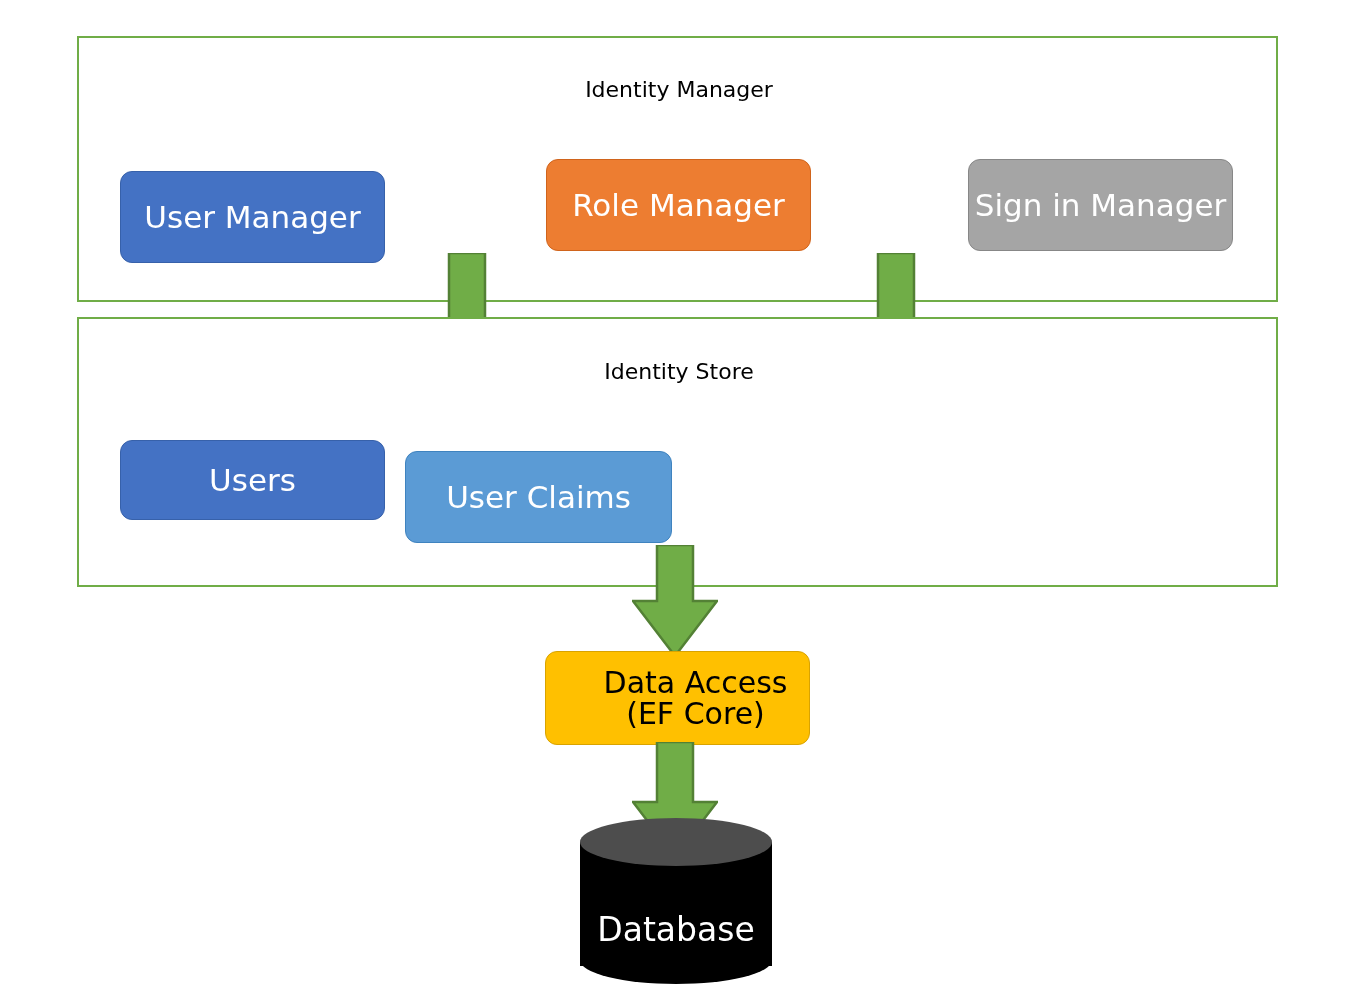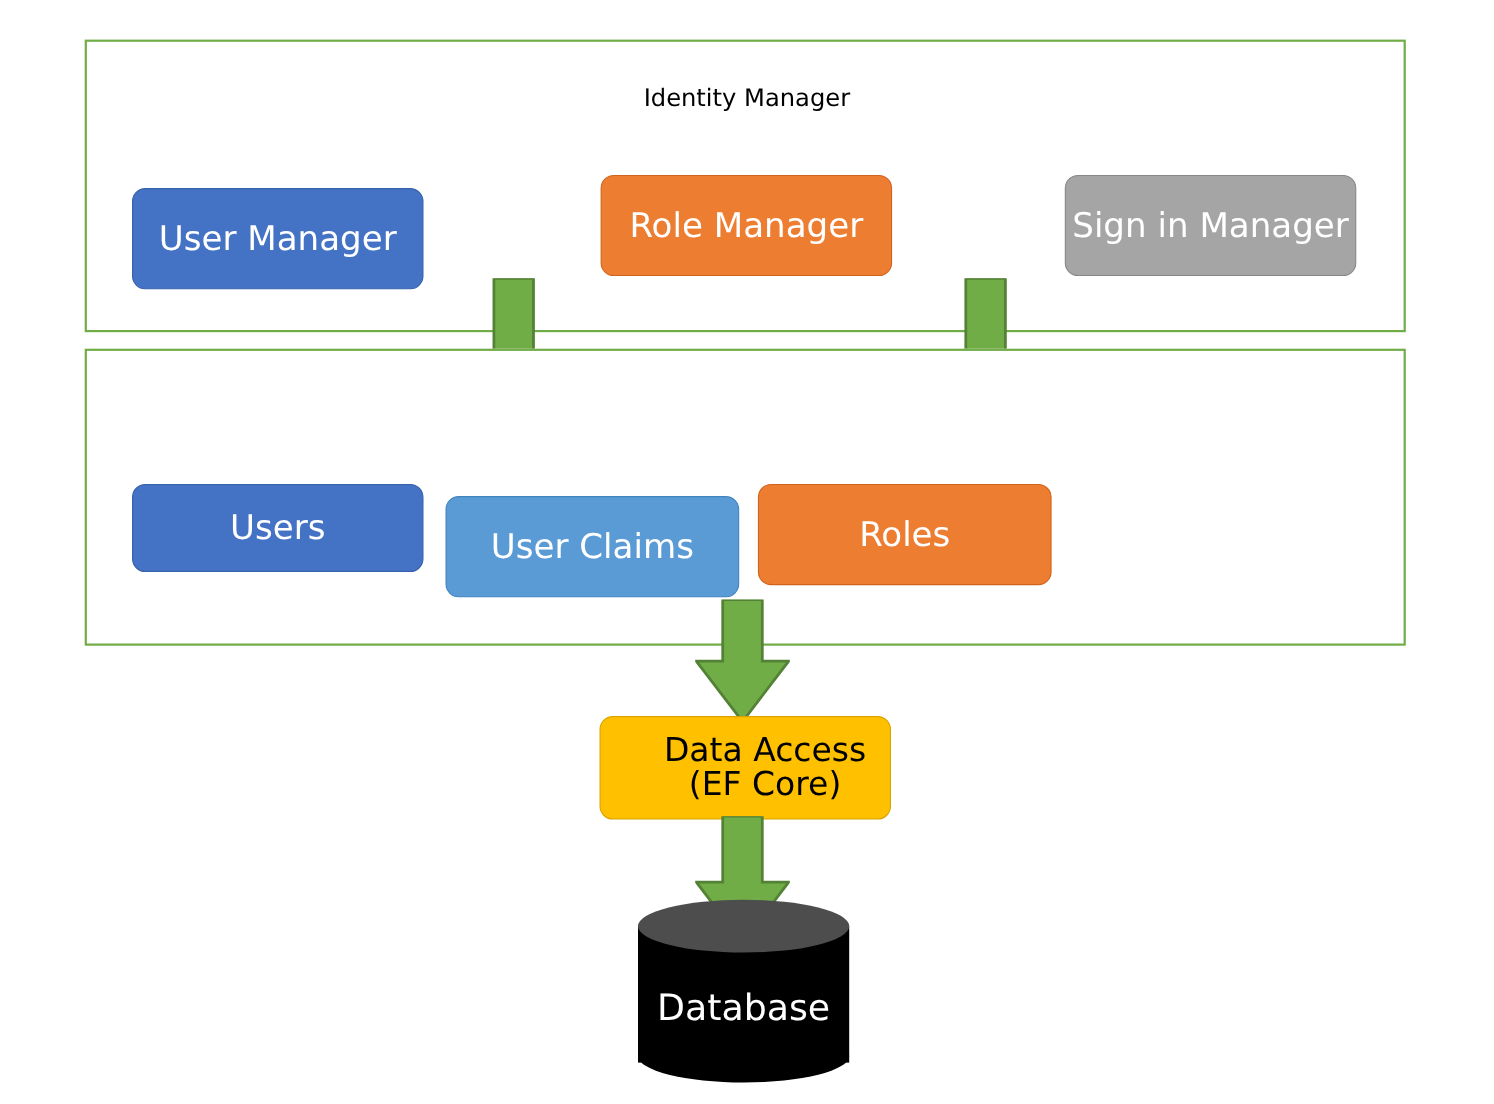--- a/index.html
+++ b/index.html
@@ -121,21 +121,21 @@
   #db-top {
     position: absolute;
     left: 0; top: 0;
     width: 192px; height: 48px;
     background: #4D4D4D;
     border-radius: 50%;
   }
   #db-label {
     position: absolute;
     left: 50%;
-    top: 78px;
+    top: 92px;
     transform: translateX(-50%);
     color: #ffffff;
     font-size: 33px;
     line-height: 40px;
     white-space: nowrap;
     text-align: center;
   }
 </style>
 </head>
 <body>
@@ -165,32 +165,30 @@
   </div>
 
   <div class="arrow" id="arrow-role-manager">
     <svg width="86" height="135" viewBox="0 0 86 135" xmlns="http://www.w3.org/2000/svg">
       <polygon points="25,0 61,0 61,78 85,78 43,134 1,78 25,78" fill="#70AD47" stroke="#538135" stroke-width="2.5" stroke-linejoin="miter"></polygon>
     </svg>
   </div>
 
   <div class="container-box" id="identity-store-container"></div>
 
+  <div class="container-title" id="identity-store-title">Identity Store</div>
 
   <div class="node node-blue" id="node-users">
     <span class="clip-label">Users</span>
   </div>
 
   <div class="node node-lblue" id="node-user-claims">
     <span class="clip-label">User Claims</span>
   </div>
 
-  <div class="node node-orange" id="node-roles">
-    <span class="clip-label">Roles</span>
-  </div>
 
 
   <div class="arrow" id="arrow-store-to-data">
     <svg width="86" height="112" viewBox="0 0 86 112" xmlns="http://www.w3.org/2000/svg">
       <polygon points="25,0 61,0 61,56 85,56 43,111 1,56 25,56" fill="#70AD47" stroke="#538135" stroke-width="2.5" stroke-linejoin="miter"></polygon>
     </svg>
   </div>
 
   <div class="node node-amber" id="node-data-access">
     <span class="line">Data Access</span>

